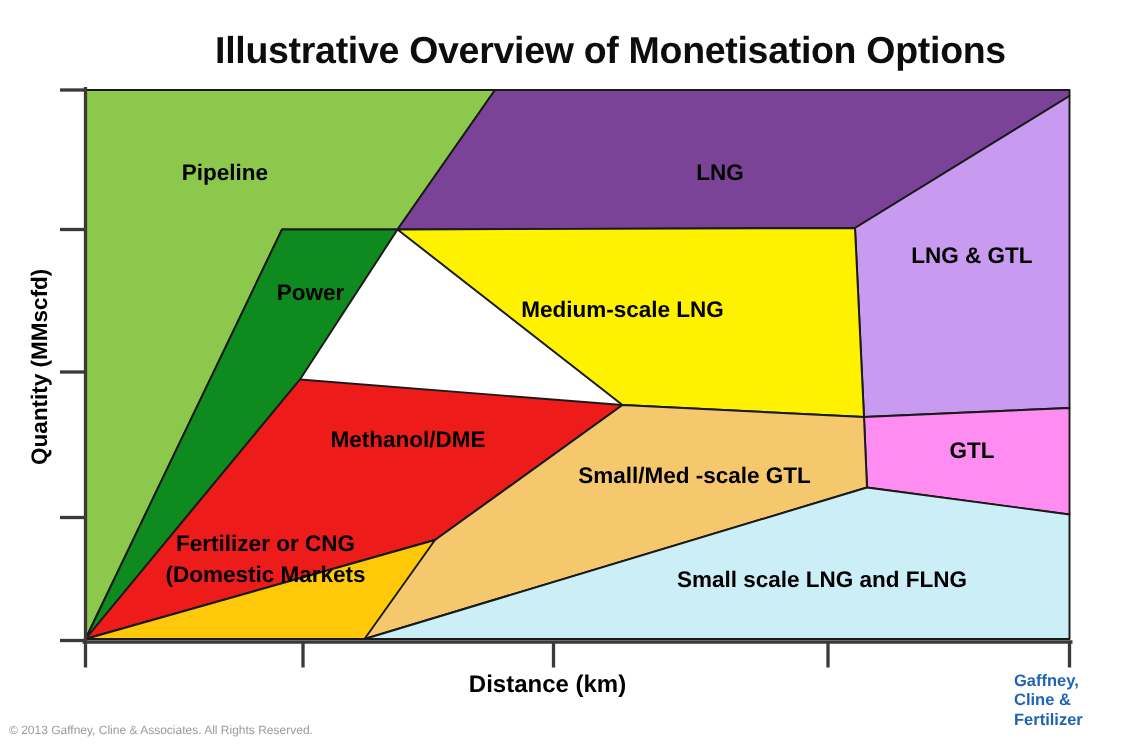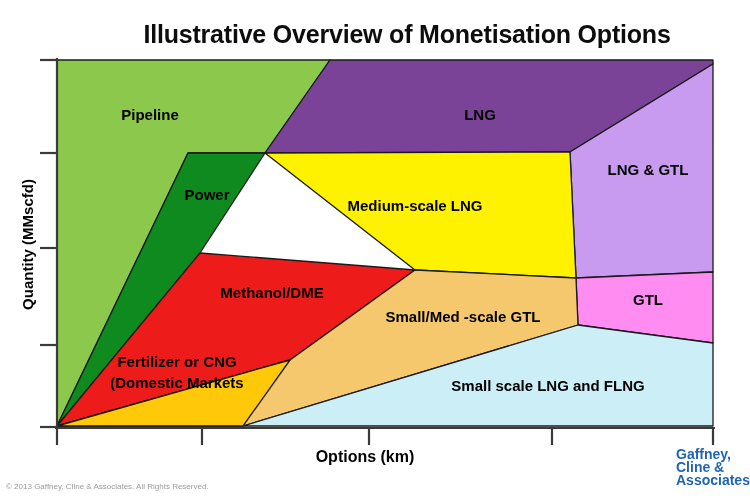--- a/index.html
+++ b/index.html
@@ -73,21 +73,21 @@
     color: #9a9a9a;
     font-family: "Liberation Sans", sans-serif;
   }
   .brand {
     position: absolute;
     left: 676px;
     top: 448px;
     width: 70px;
     text-align: left;
     color: #1f63b5;
-    font-size: 14px;
+    font-size: 11px;
     font-weight: bold;
     line-height: 13px;
     font-family: "Liberation Sans", sans-serif;
   }
   .brand div { white-space: nowrap; }
 </style>
 </head>
 <body>
 
 <div id="root">
@@ -132,24 +132,24 @@
         <text x="207" y="200" text-anchor="middle" class="region-label">Power</text>
         <text x="415" y="211" text-anchor="middle" class="region-label">Medium-scale LNG</text>
         <text x="272" y="298" text-anchor="middle" class="region-label">Methanol/DME</text>
         <text x="648" y="305" text-anchor="middle" class="region-label">GTL</text>
         <text x="463" y="322" text-anchor="middle" class="region-label">Small/Med -scale GTL</text>
         <text x="177" y="367" text-anchor="middle" class="region-label"><tspan x="177" dy="0">Fertilizer or CNG</tspan><tspan x="177" dy="21">(Domestic Markets</tspan></text>
         <text x="548" y="391" text-anchor="middle" class="region-label">Small scale LNG  and FLNG</text>
       </g>
   </svg>
 
-  <div class="x-axis-title">Options (km)</div>
+  <div class="x-axis-title">Distance (km)</div>
   <div class="y-axis-title">Quantity (MMscfd)</div>
 
   <div class="copyright">© 2013 Gaffney, Cline &amp; Associates. All Rights Reserved.</div>
 
   <div class="brand">
     <div>Gaffney,</div>
     <div>Cline &amp;</div>
-    <div>Associates</div>
+    <div>Fertilizer</div>
   </div>
 
 </div>
 
 </body></html>

